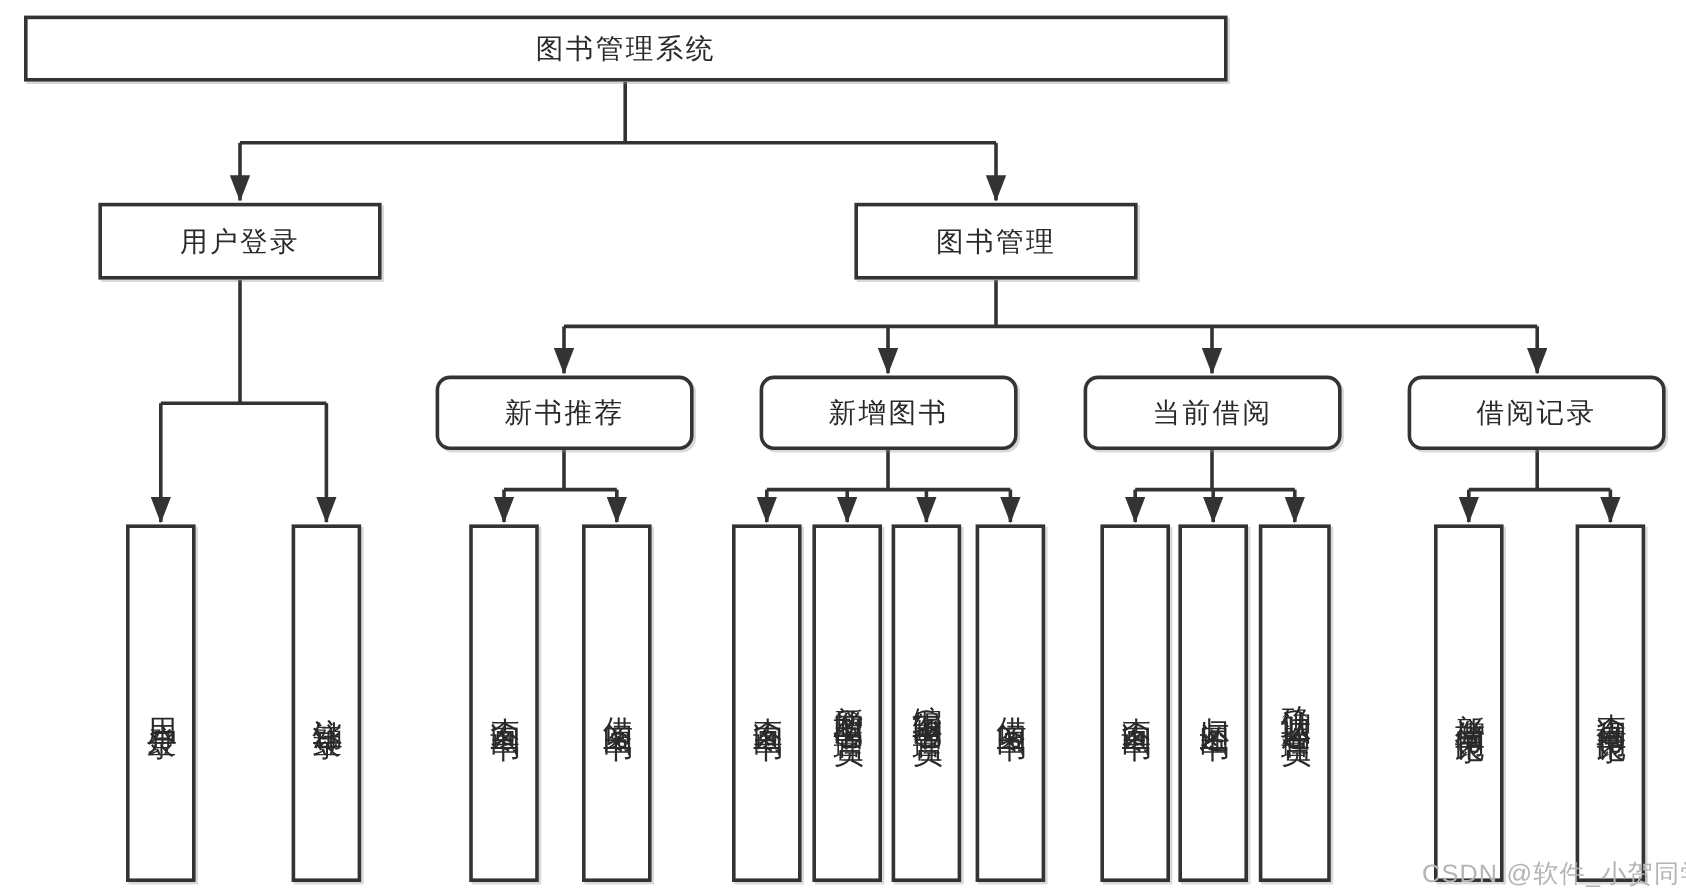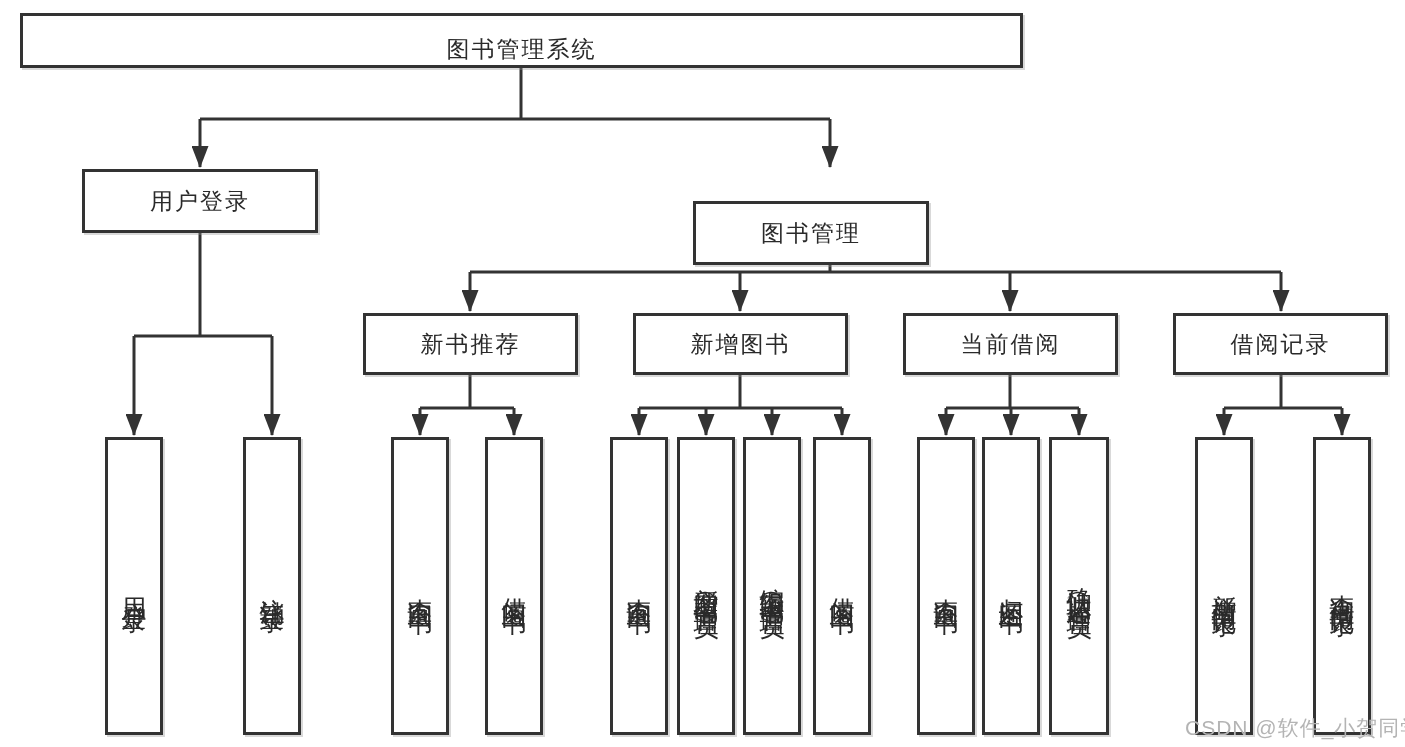--- a/index.html
+++ b/index.html
@@ -16,24 +16,24 @@
     background:#ffffff;
     border:3px solid #333333;
     box-sizing:border-box;
     display:flex;
     align-items:center;
     justify-content:center;
     box-shadow:2px 2px 0 rgba(145,145,145,0.35);
     color:#2a2a2a;
   }
   .hlabel { font-size:23px; letter-spacing:2px; white-space:nowrap; }
-  .root-box  { left:20px;  top:13px;  width:1003px; height:55px;align-items:flex-end; }
+  .root-box  { left:20px;  top:13px;  width:1003px; height:55px; }
   .lvl2-a    { left:82px;  top:169px; width:236px;  height:64px; }
-  .lvl2-b    { left:693px; top:169px; width:236px;  height:64px;margin-top:32px; }
-  .lvl3      { top:313px; width:215px; height:62px; }
+  .lvl2-b    { left:712px; top:169px; width:236px;  height:64px; }
+  .lvl3      { top:313px; width:215px; height:62px;border-radius:12px; }
   .lvl3-0 { left:363px; } .lvl3-1 { left:633px; } .lvl3-2 { left:903px; } .lvl3-3 { left:1173px; }
   .leaf { top:437px; width:58px; height:298px; }
   .leaf > span {
     writing-mode:vertical-rl;
     font-size:25px;
     letter-spacing:4px;
     line-height:1;
     white-space:nowrap;
   }
   .leaf-0  { left:105px; }  .leaf-1  { left:243px; }

